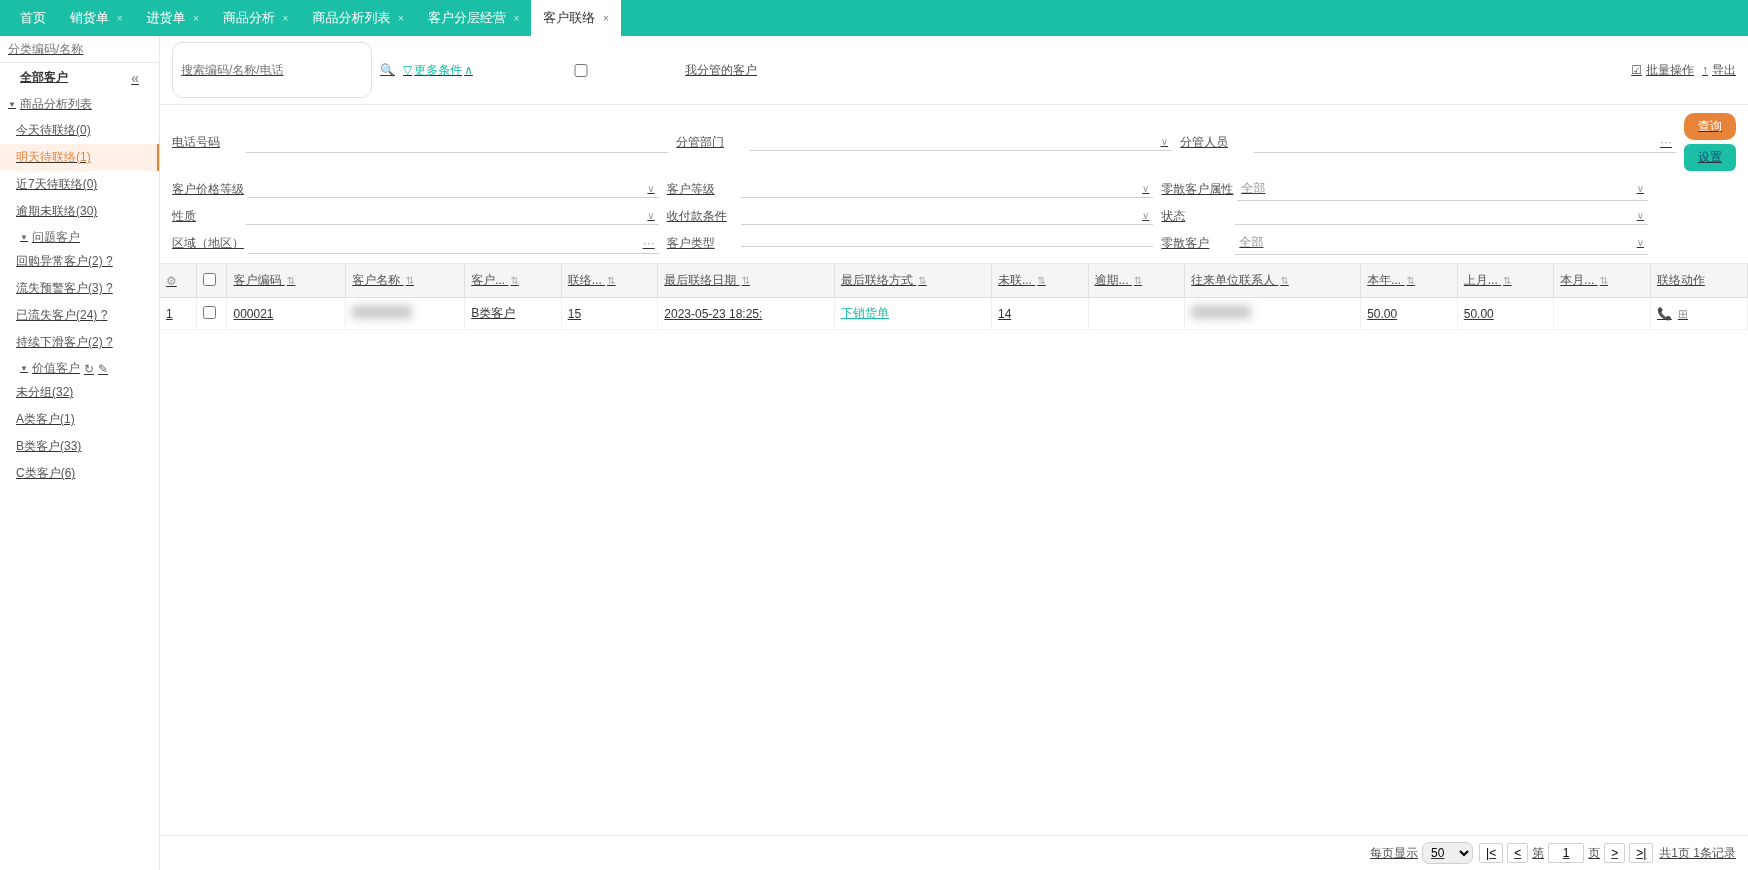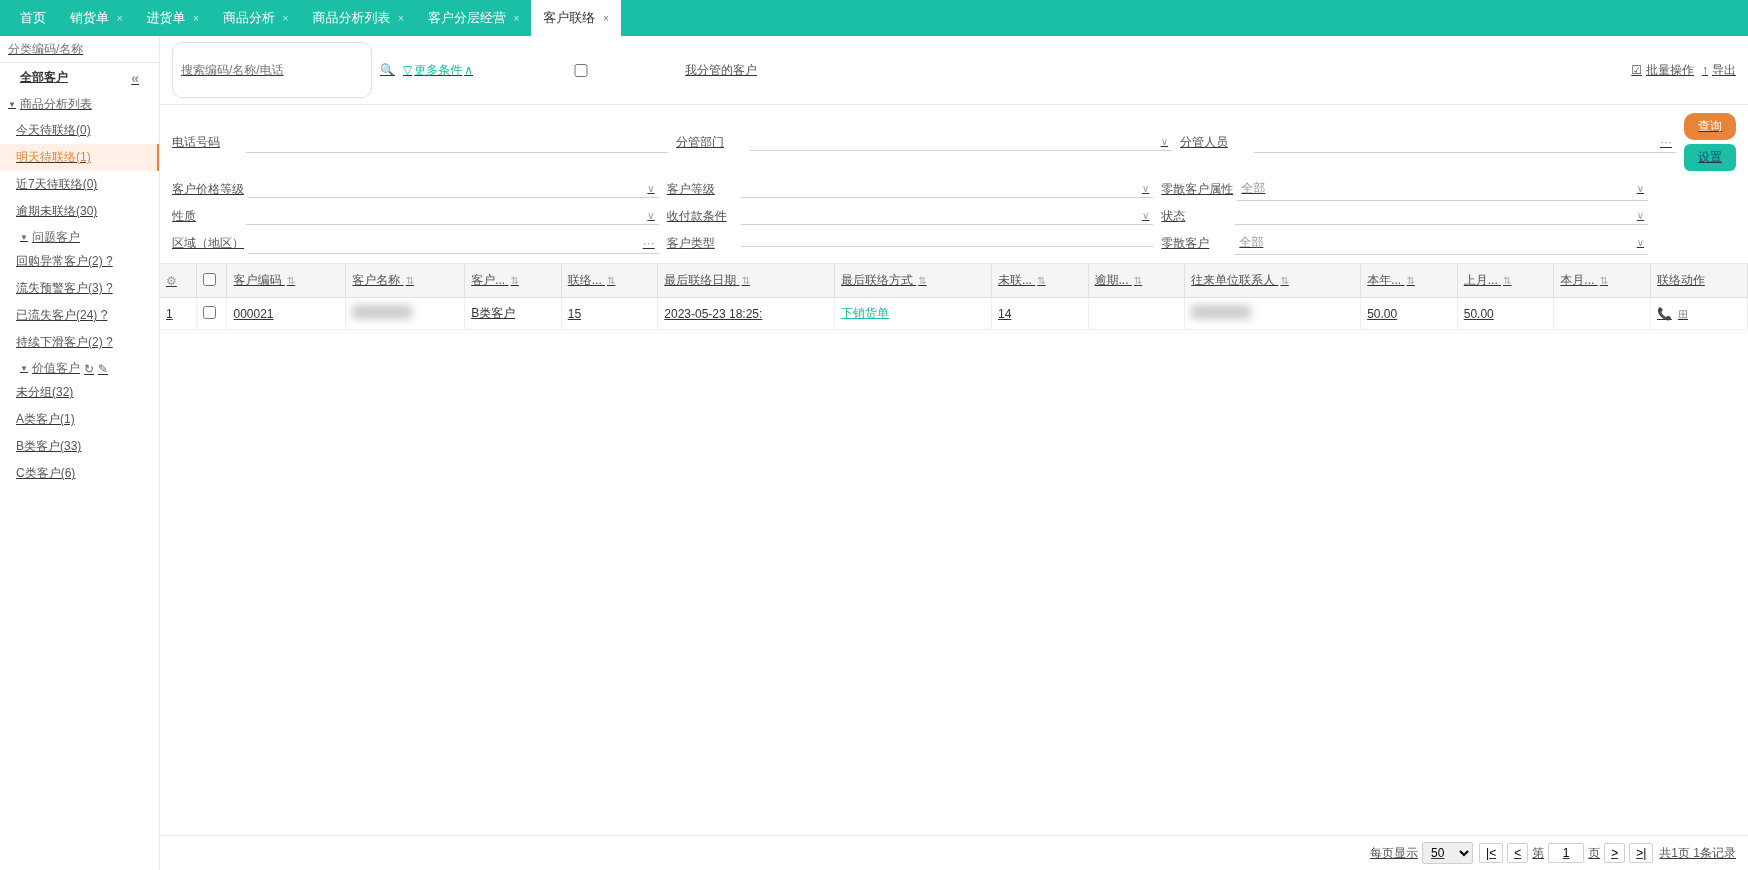--- a/index.html
+++ b/index.html
@@ -269,21 +269,21 @@
       font-size: 12px;
       color: #555;
     }
     .pagination .page-size {
       display: flex;
       align-items: center;
       gap: 4px;
     }
     .pagination select {
       border: 1px solid #d0d0d0;
-      border-radius: 2px;
+      border-radius: 7px;
       padding: 2px 4px;
       font-size: 12px;
     }
     .pagination .page-nav { display: flex; align-items: center; gap: 4px; }
     .pagination .page-btn {
       border: 1px solid #d0d0d0;
       background: #fff;
       padding: 2px 6px;
       cursor: pointer;
       border-radius: 2px;

